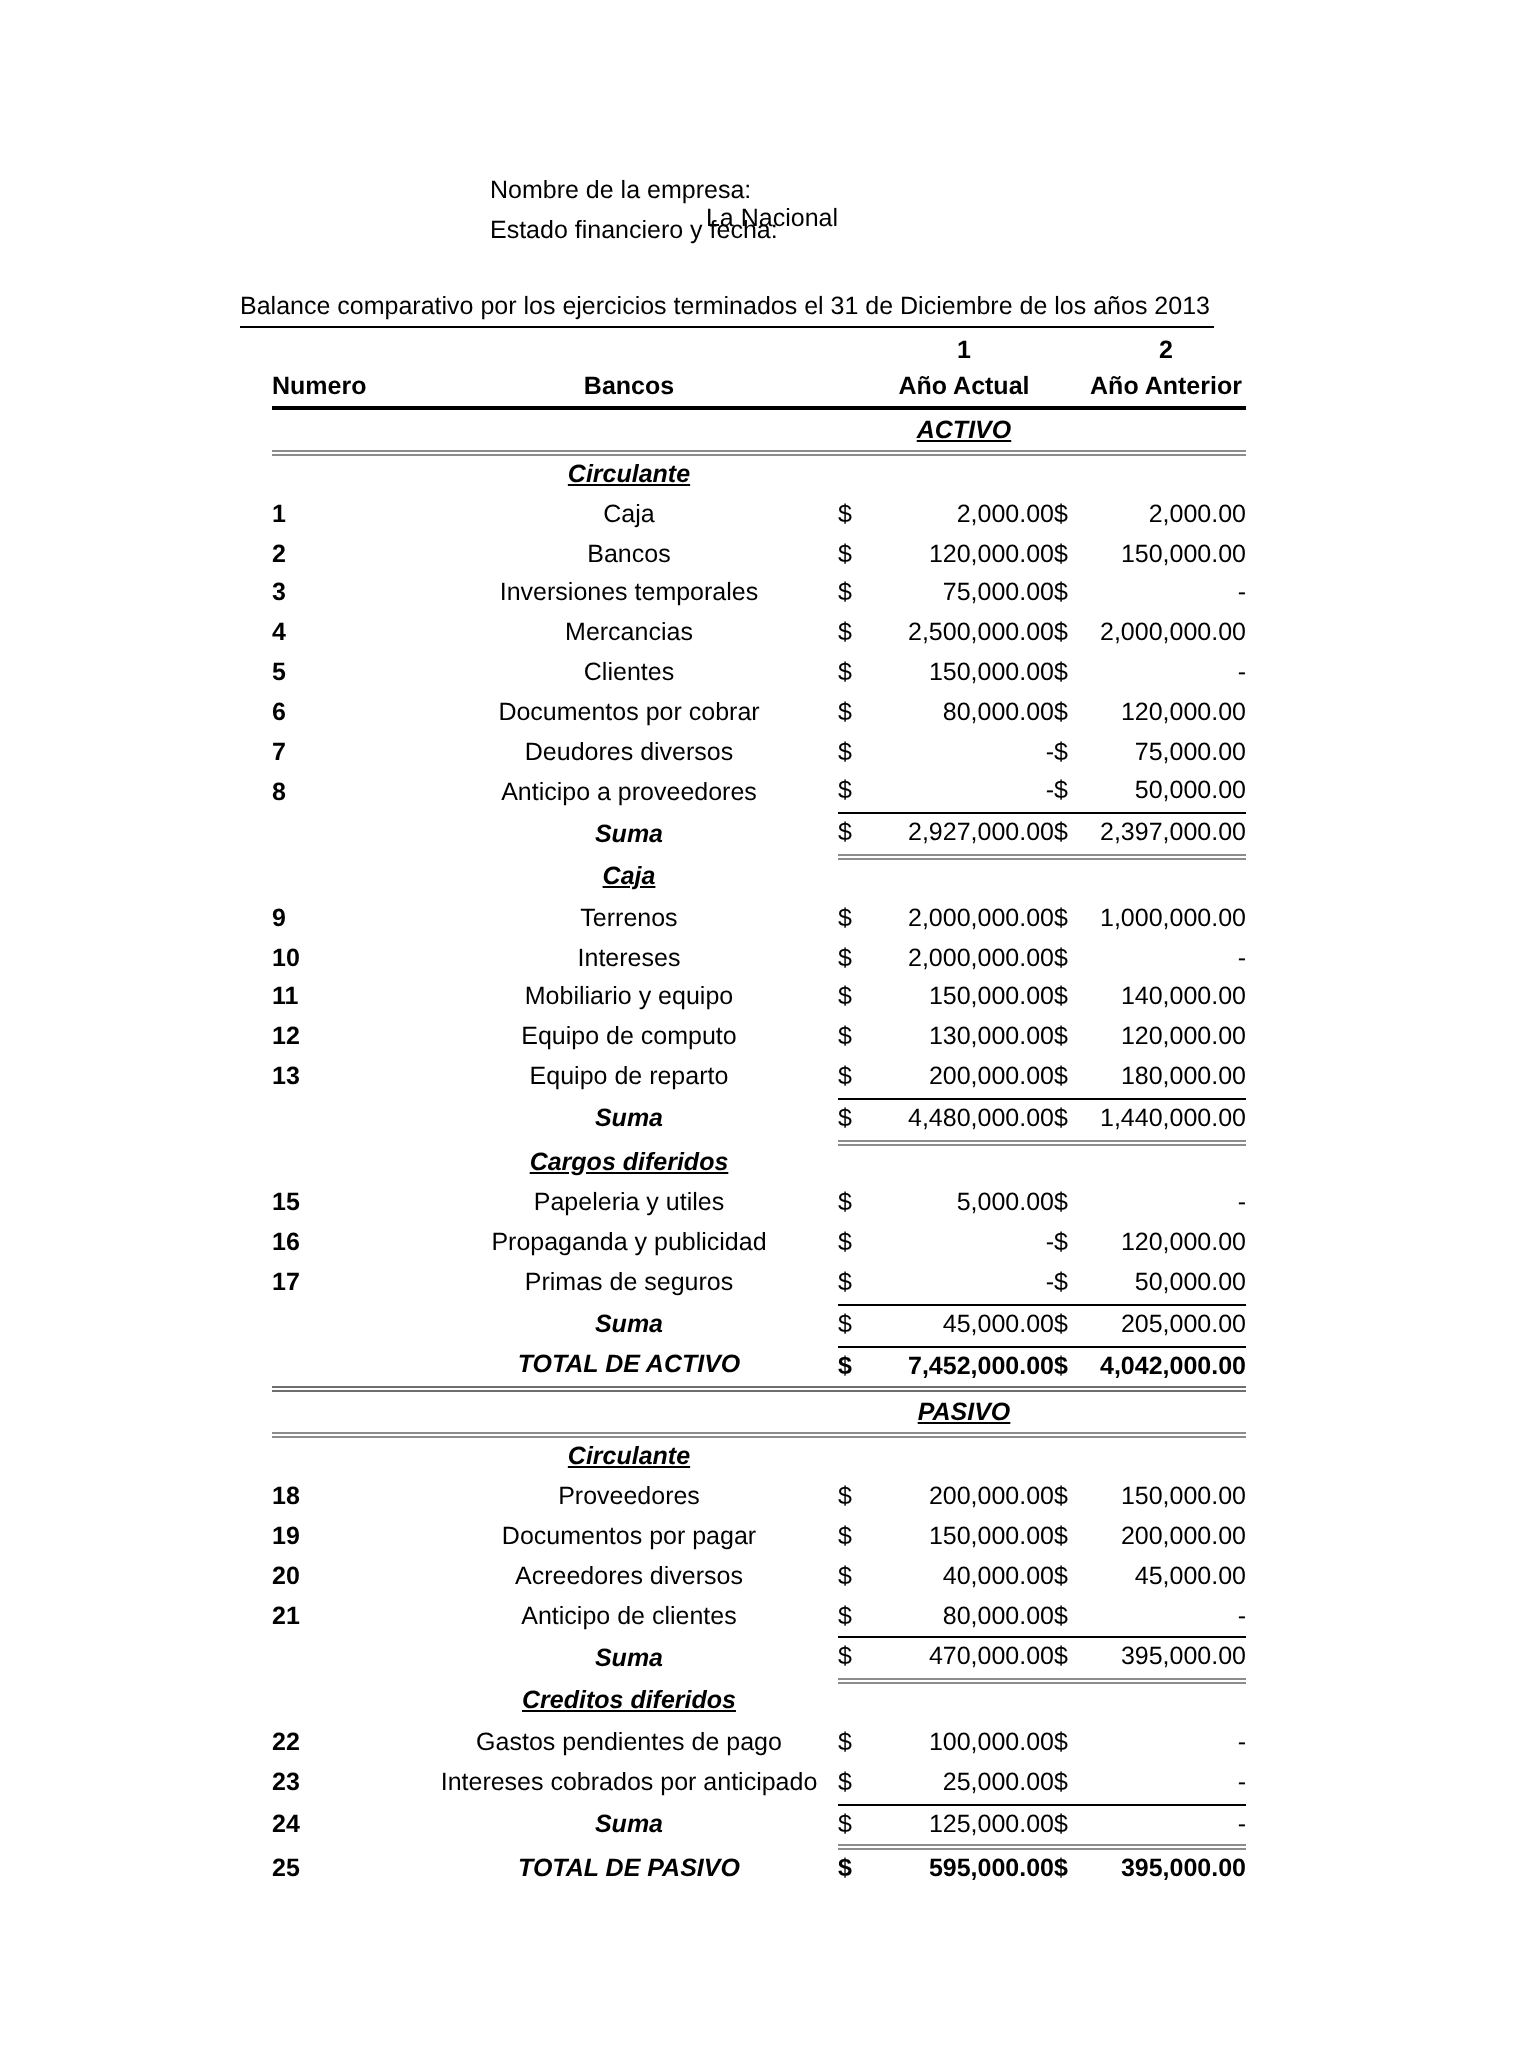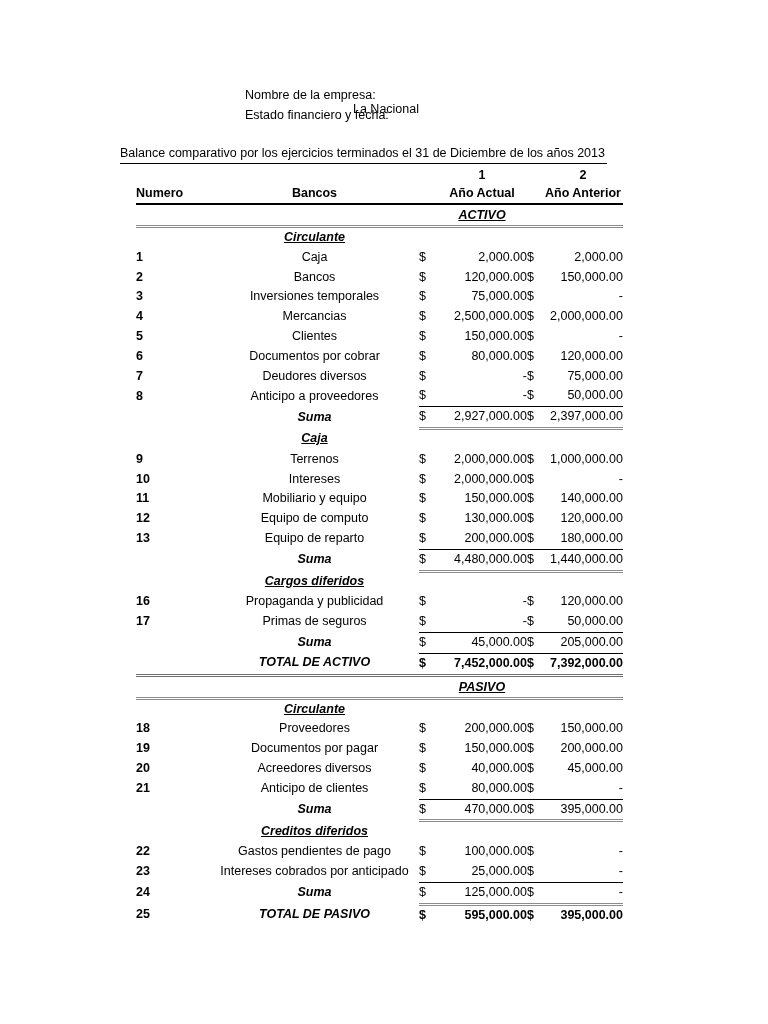--- a/index.html
+++ b/index.html
@@ -338,20 +338,28 @@
       <tr class="row-section">
         <td class="c-num"></td>
         <td class="c-acct">Cargos diferidos</td>
         <td class="c-s1"></td>
         <td class="c-v1"></td>
         <td class="c-s2"></td>
         <td class="c-v2"></td>
       </tr>
 
       <tr>
+        <td class="c-num">15</td>
+        <td class="c-acct">Papeleria y utiles</td>
+        <td class="c-s1">$</td>
+        <td class="c-v1">5,000.00</td>
+        <td class="c-s2">$</td>
+        <td class="c-v2">-</td>
+      </tr>
+      <tr>
         <td class="c-num">16</td>
         <td class="c-acct">Propaganda y publicidad</td>
         <td class="c-s1">$</td>
         <td class="c-v1">-</td>
         <td class="c-s2">$</td>
         <td class="c-v2">120,000.00</td>
       </tr>
       <tr>
         <td class="c-num">17</td>
         <td class="c-acct">Primas de seguros</td>
@@ -369,21 +377,21 @@
         <td class="c-s2">$</td>
         <td class="c-v2">205,000.00</td>
       </tr>
 
       <tr class="row-total sub-top grand-dbl">
         <td class="c-num"></td>
         <td class="c-acct">TOTAL DE ACTIVO</td>
         <td class="c-s1">$</td>
         <td class="c-v1">7,452,000.00</td>
         <td class="c-s2">$</td>
-        <td class="c-v2">7,392,000.00</td>
+        <td class="c-v2">4,042,000.00</td>
       </tr>
 
       <tr class="row-banner rule-banner-bottom">
         <td class="c-num"></td>
         <td class="c-acct"></td>
         <td class="c-s1"></td>
         <td class="c-v1 banner-txt">PASIVO</td>
         <td class="c-s2"></td>
         <td class="c-v2"></td>
       </tr>

